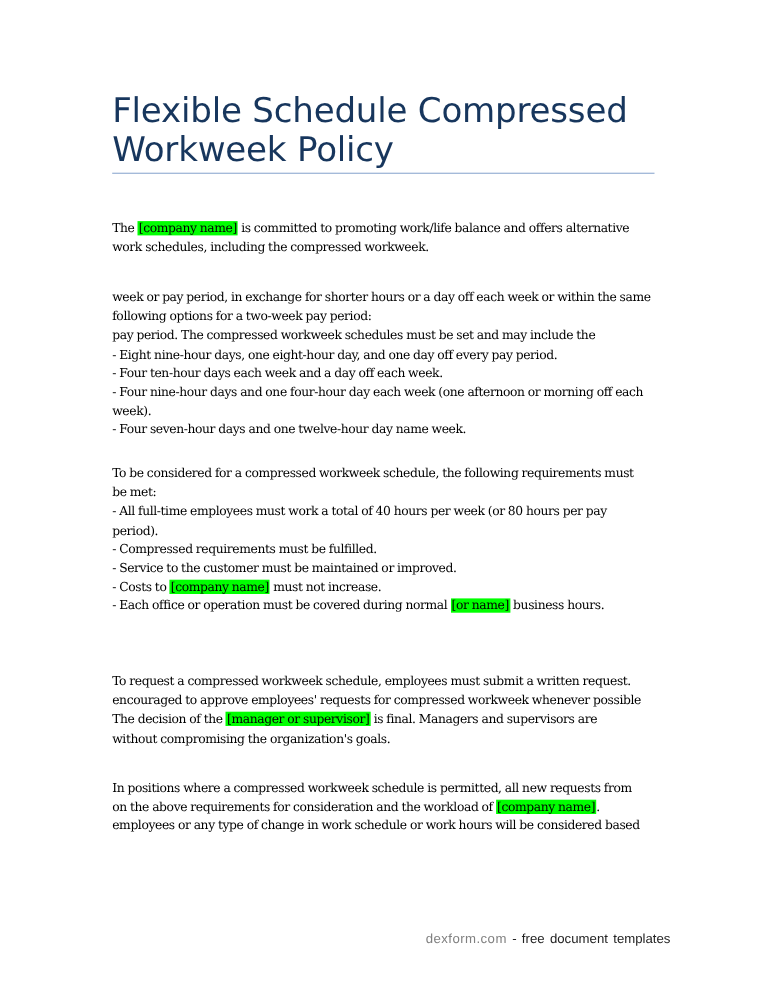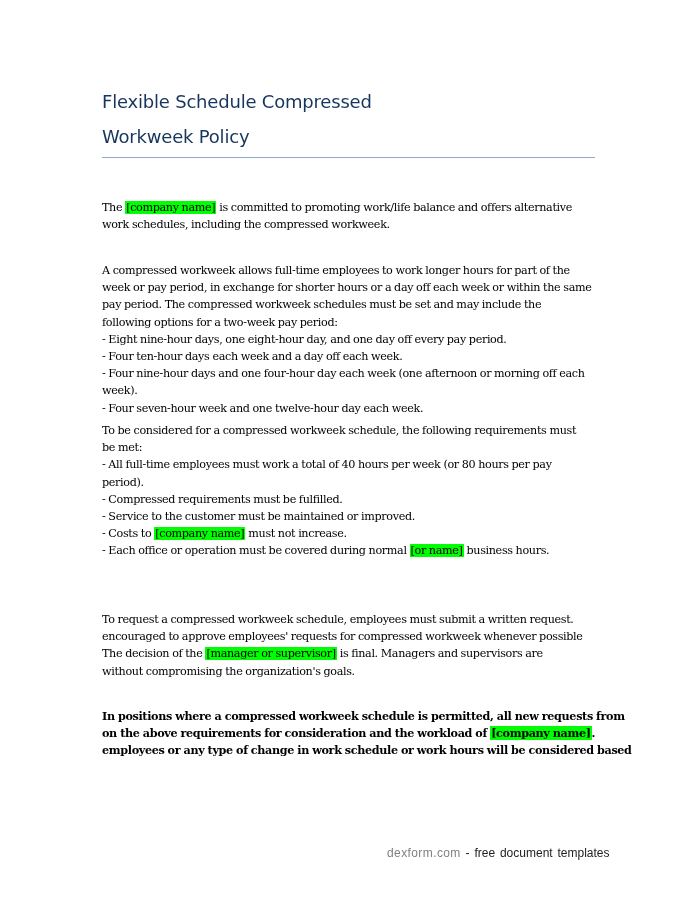--- a/index.html
+++ b/index.html
@@ -19,21 +19,21 @@
       width: 695px;
       height: 900px;
       background: #ffffff;
     }
     .title {
       position: absolute;
       left: 102px;
       top: 84px;
       width: 500px;
       font-family: "DejaVu Sans", sans-serif;
-      font-size: 18px;
+      font-size: 31px;
       line-height: 35px;
       color: #17365d;
       letter-spacing: -0.2px;
       margin: 0;
       font-weight: normal;
     }
     .title-rule {
       position: absolute;
       left: 102px;
       top: 157px;
@@ -55,21 +55,21 @@
     }
     .para .line { display: block; white-space: nowrap; }
     .hl {
       background: #00ff00;
       padding: 0 1px;
     }
     #p1 { top: 199px; }
     #p2 { top: 262px; }
     #p3 { top: 422px; }
     #p4 { top: 611px; }
-    #p5 { top: 708px; font-weight: bold; }
+    #p5 { top: 708px; }
     .footer {
       position: absolute;
       left: 387px;
       top: 846px;
       font-family: "Liberation Sans", sans-serif;
       font-size: 12px;
       color: #222222;
       white-space: nowrap;
       word-spacing: 1.5px;
     }
@@ -88,29 +88,28 @@
     <span style="display:block">Workweek Policy</span>
   </h1>
   <div class="title-rule"></div>
 
   <p class="para" id="p1">
     <span class="line"><span>The </span><span class="hl">[company name]</span><span> is committed to promoting work/life balance and offers alternative</span></span>
     <span class="line">work schedules, including the compressed workweek.</span>
   </p>
 
   <p class="para" id="p2">
-    <span class="line">A compressed workweek allows full-time employees to work longer hours for part of the</span>
     <span class="line">week or pay period, in exchange for shorter hours or a day off each week or within the same</span>
+    <span class="line">following options for a two-week pay period:</span>
     <span class="line">pay period.  The compressed workweek schedules must be set and may include the</span>
-    <span class="line">following options for a two-week pay period:</span>
     <span class="line">- Eight nine-hour days, one eight-hour day, and one day off every pay period.</span>
     <span class="line">- Four ten-hour days each week and a  day off each week.</span>
     <span class="line">- Four nine-hour days and one four-hour day each week (one afternoon or morning off each</span>
     <span class="line">week).</span>
-    <span class="line">- Four seven-hour week and one twelve-hour day each week.</span>
+    <span class="line">- Four seven-hour days and one twelve-hour day name week.</span>
   </p>
 
   <p class="para" id="p3">
     <span class="line">To be considered for a compressed workweek schedule, the following requirements must</span>
     <span class="line">be met:</span>
     <span class="line">- All full-time employees must work a total of 40 hours per week (or 80 hours per pay</span>
     <span class="line">period).</span>
     <span class="line">- Compressed requirements must be fulfilled.</span>
     <span class="line">- Service to the customer must be maintained or improved.</span>
     <span class="line"><span>- Costs to </span><span class="hl">[company name]</span><span> must not increase.</span></span>

